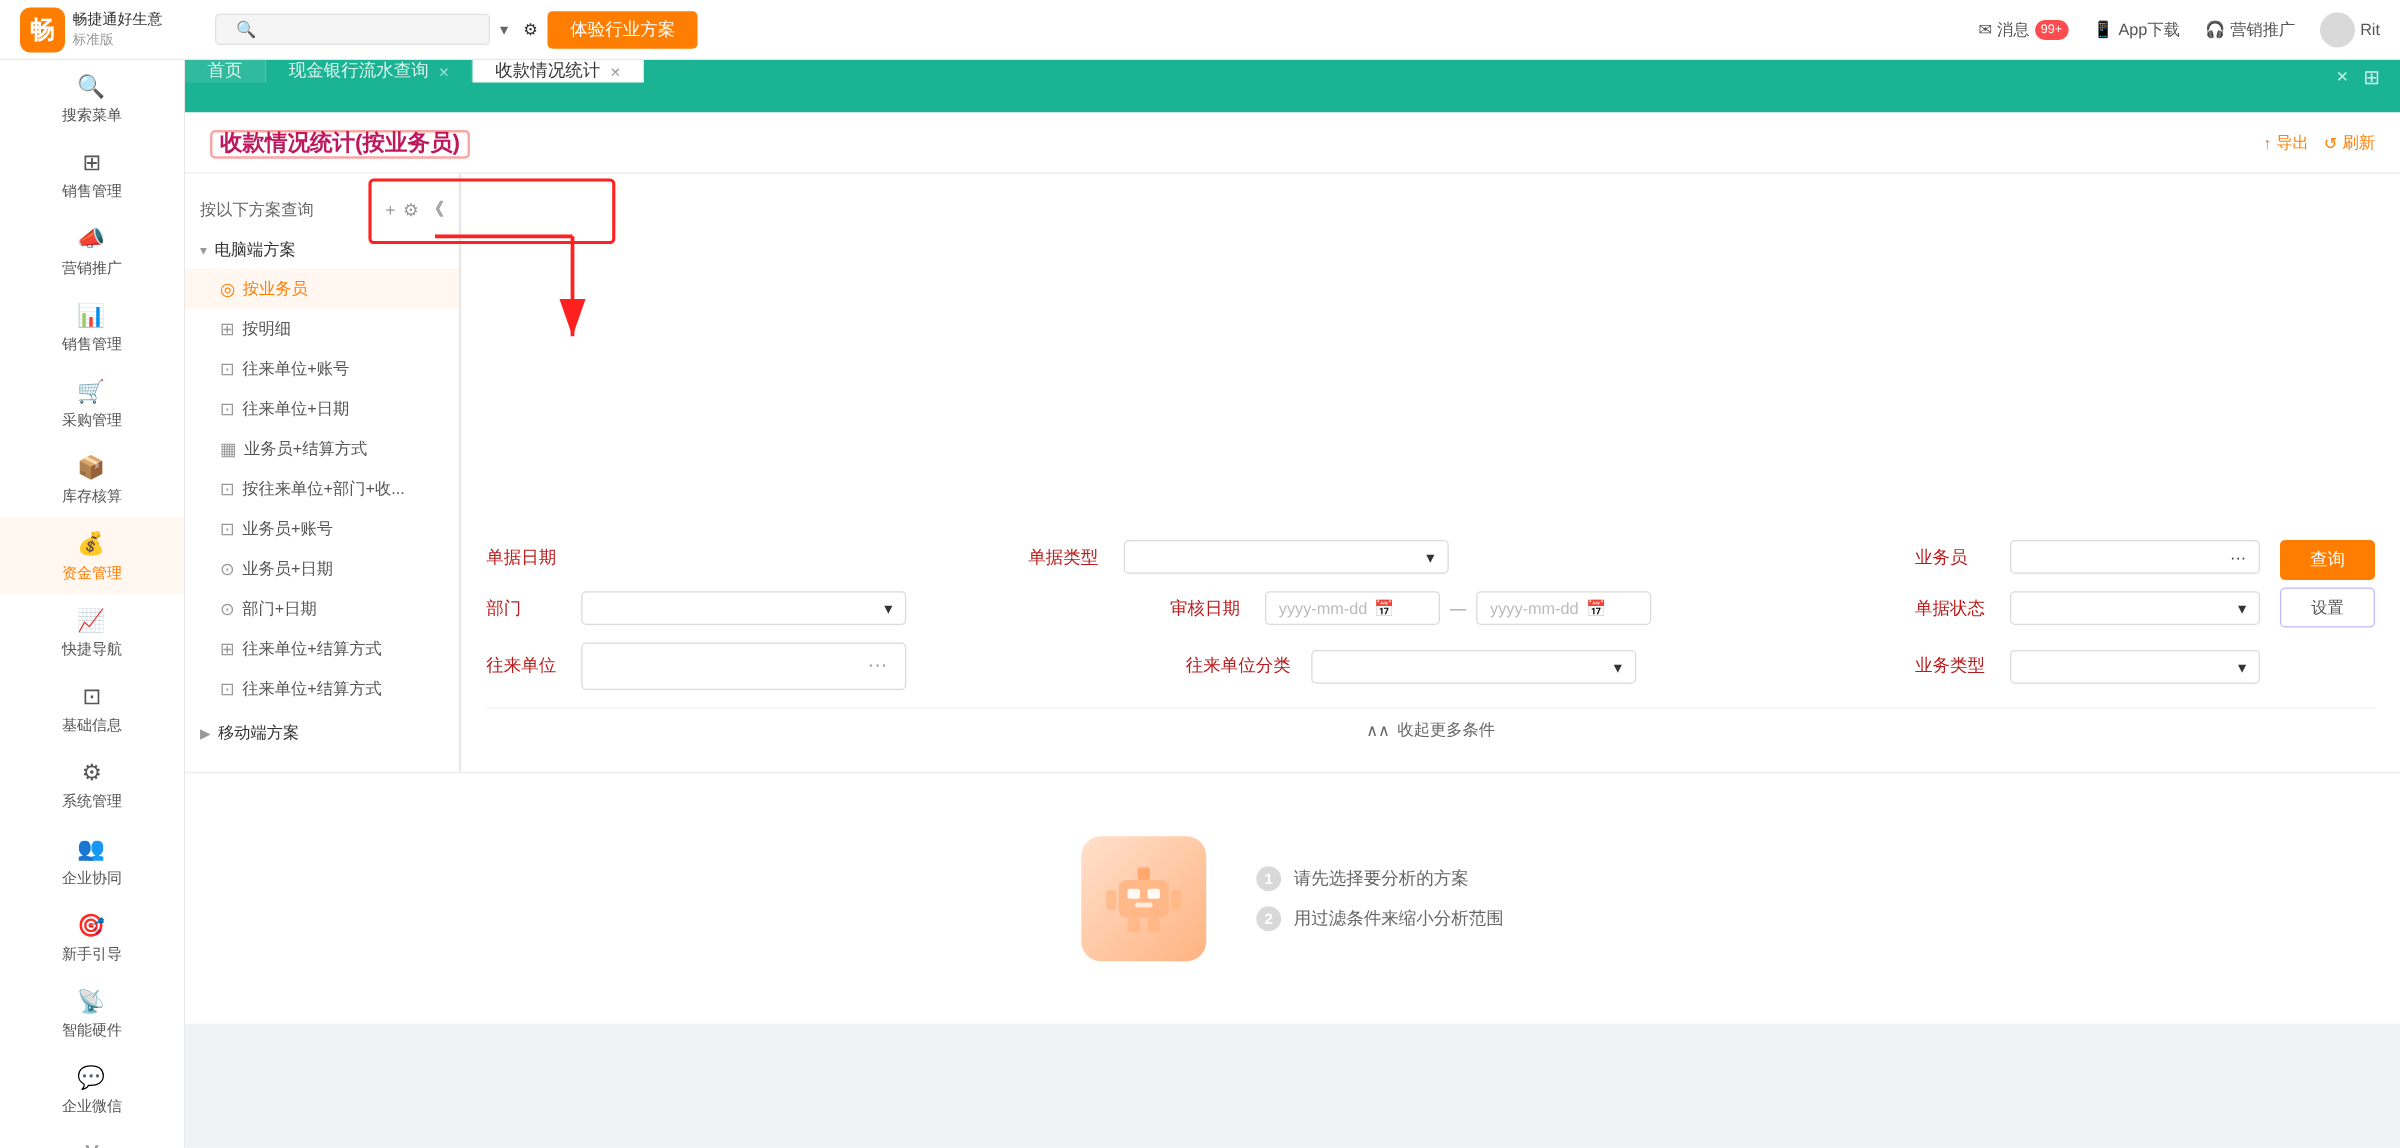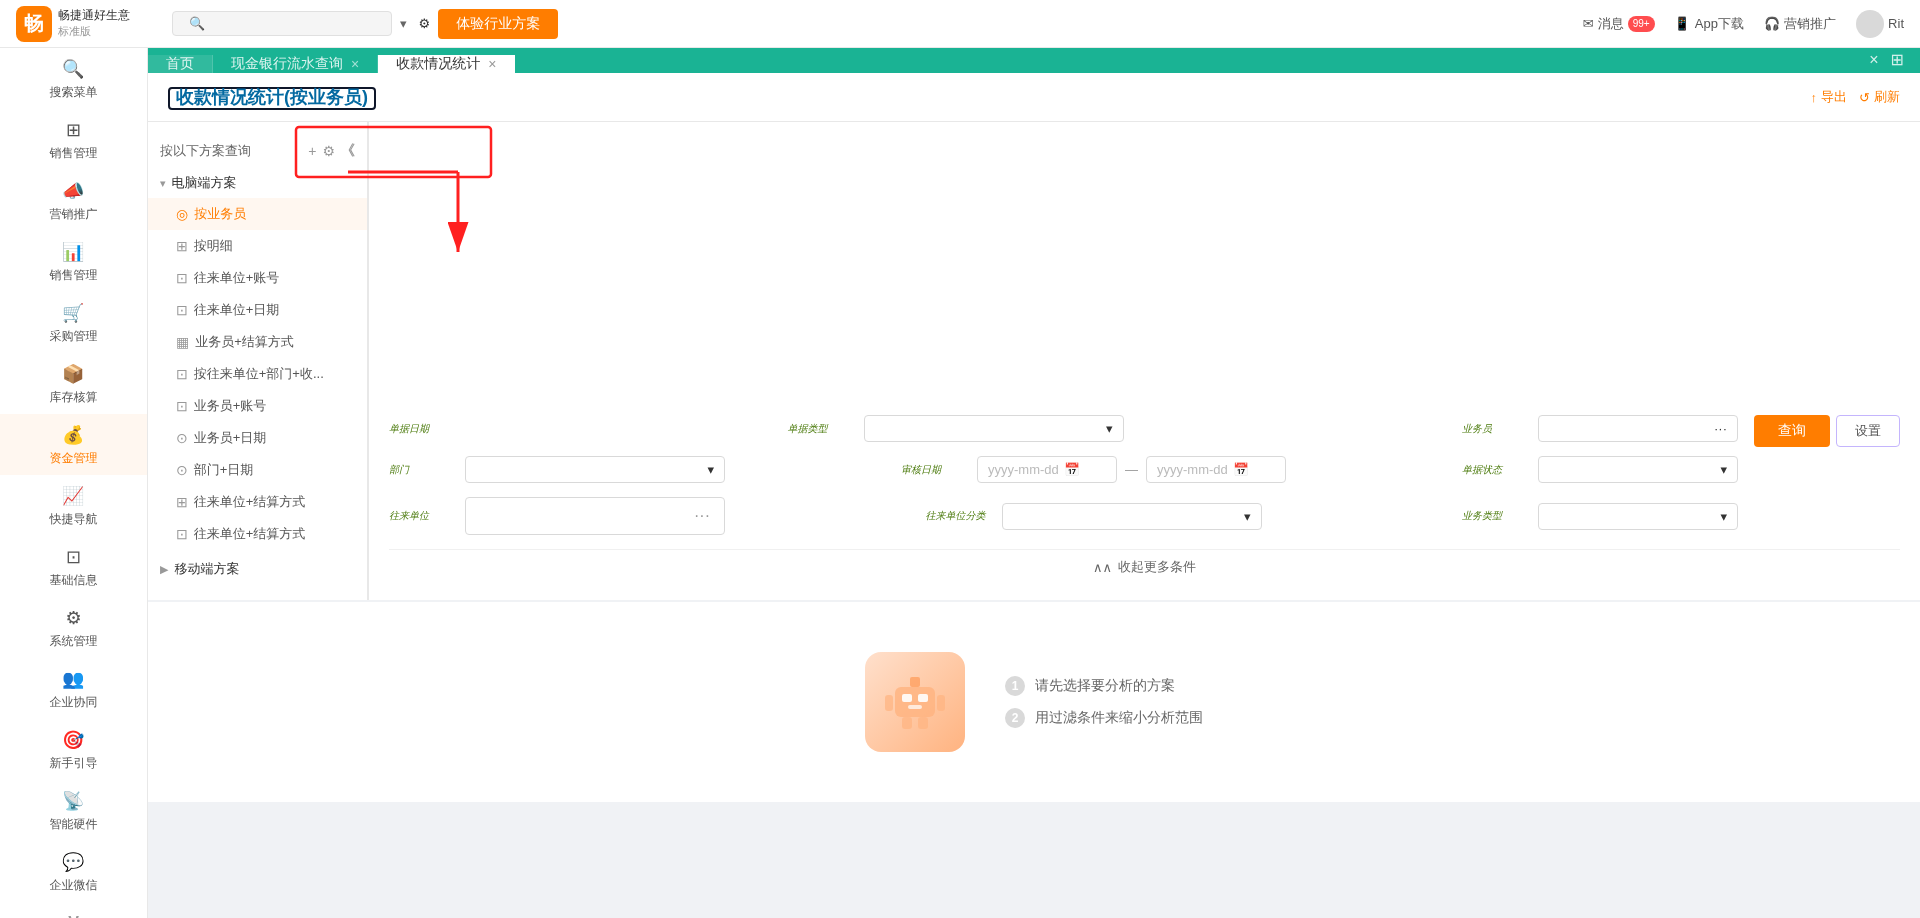--- a/index.html
+++ b/index.html
@@ -130,24 +130,24 @@
     
     .content-area {
       flex: 1;
       display: flex;
       flex-direction: column;
       overflow: hidden;
     }
 
     
     .tab-bar {
-      height: 25px;
+      height: 42px;
       background: #1ab394;
       display: flex;
-      align-items: flex-end;
+      align-items: flex-start;
       padding: 0;
     }
     .tab-item {
       display: flex;
       align-items: center;
       padding: 0 18px;
       cursor: pointer;
       font-size: 14px;
       color: rgba(255,255,255,0.85);
       gap: 8px;
@@ -191,24 +191,24 @@
     
     .page-title-bar {
       background: #fff;
       padding: 12px 20px;
       display: flex;
       align-items: center;
       justify-content: space-between;
       border-bottom: 1px solid #e8e8e8;
     }
     .page-title-highlight {
-      border: 2px solid #0f172a;
+      border: 2px solid #fca5a5;
       border-radius: 4px;
       padding: 2px 6px;
-      color: #0369a1;
+      color: #be185d;
     }
     .page-actions {
       display: flex; gap: 12px; align-items: center;
     }
     .action-btn {
       display: flex; align-items: center; gap: 4px;
       cursor: pointer; color: #ff7d00; font-size: 13px;
       background: none; border: none;
     }
     .schema-sidebar {
@@ -264,25 +264,24 @@
       padding: 16px 20px;
       background: #fff;
     }
     .filter-row {
       display: flex;
       align-items: center;
       margin-bottom: 14px;
       gap: 16px;
     }
     .filter-label {
-      font-size: 10px;
-      color: #4d7c0f;
+      font-size: 14px;
+      color: #b91c1c;
       white-space: nowrap;
       min-width: 60px;
-      font-style: italic;
     }
     .filter-date-tabs {
       display: flex;
       align-items: center;
       gap: 4px;
       flex-wrap: wrap;
     }
     .date-tab {
       padding: 3px 10px;
       font-size: 13px;
@@ -347,21 +346,21 @@
       color: #555;
       background: #fff;
       border-radius: 4px;
       padding: 6px 18px;
       font-size: 13px;
       cursor: pointer;
     }
 
     .filter-action-col {
       display: flex;
-      flex-direction: row;
+      flex-direction: column;
       gap: 6px;
       margin-left: auto;
     }
 
     .collapse-bar {
       display: flex;
       align-items: center;
       justify-content: center;
       padding: 8px 0;
       background: #fff;

